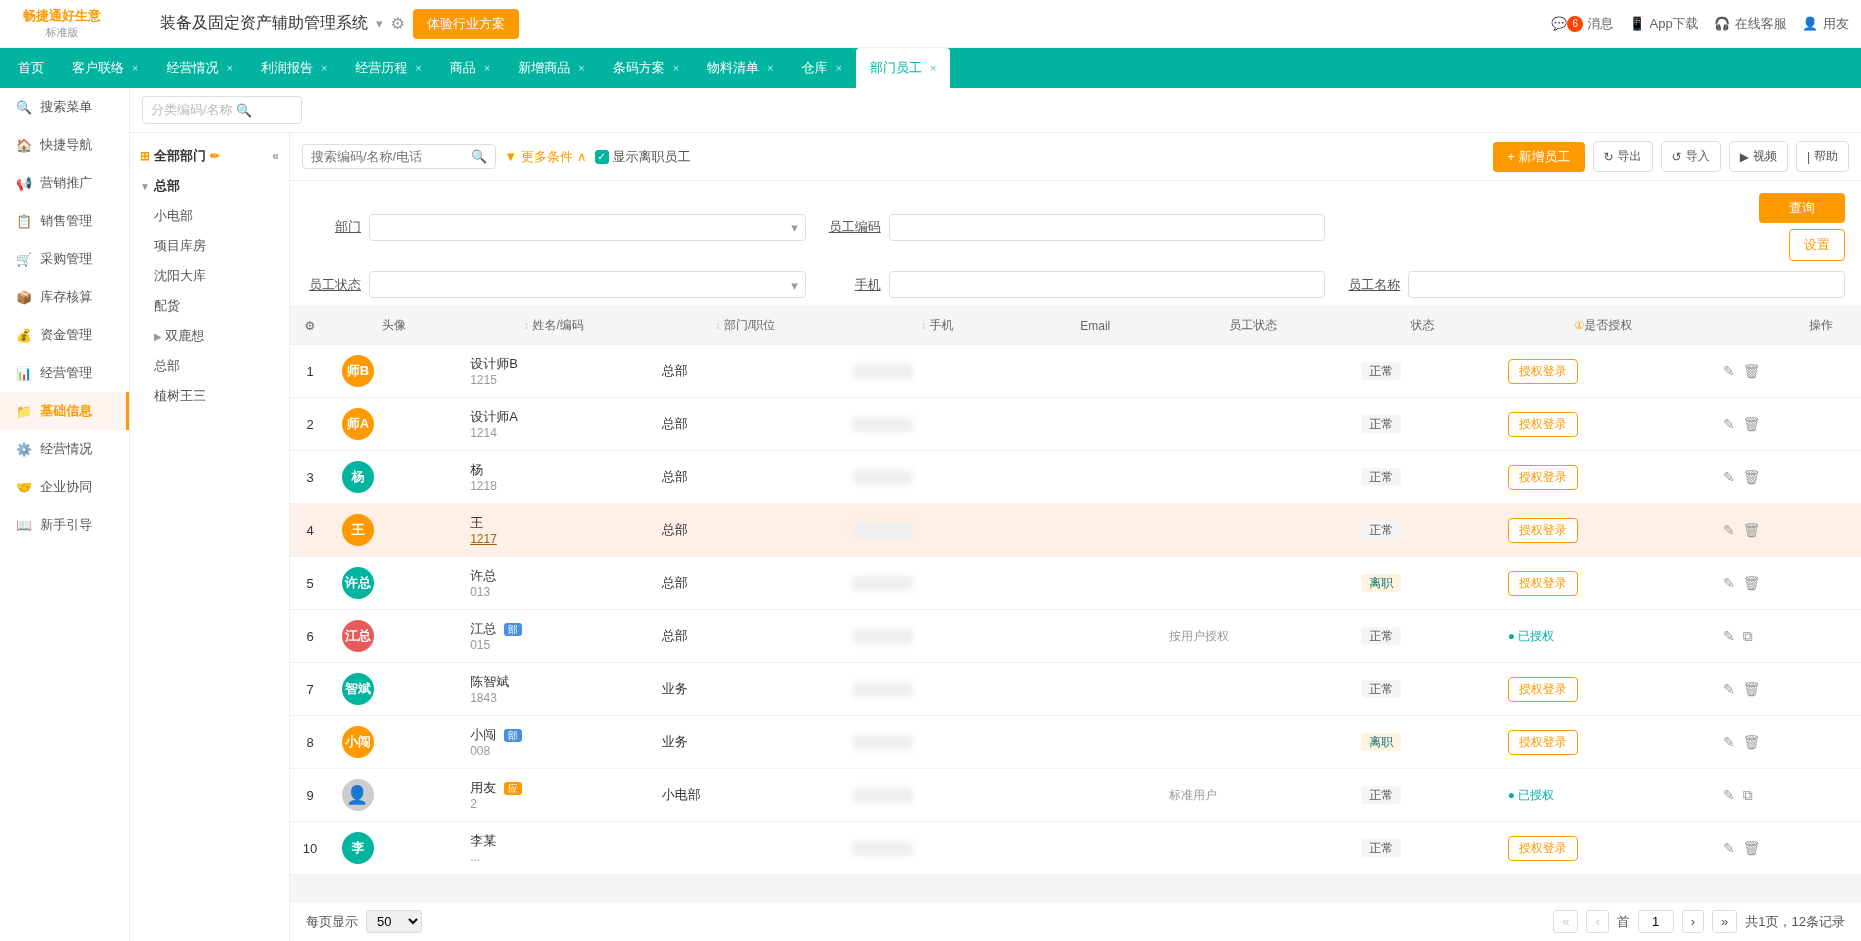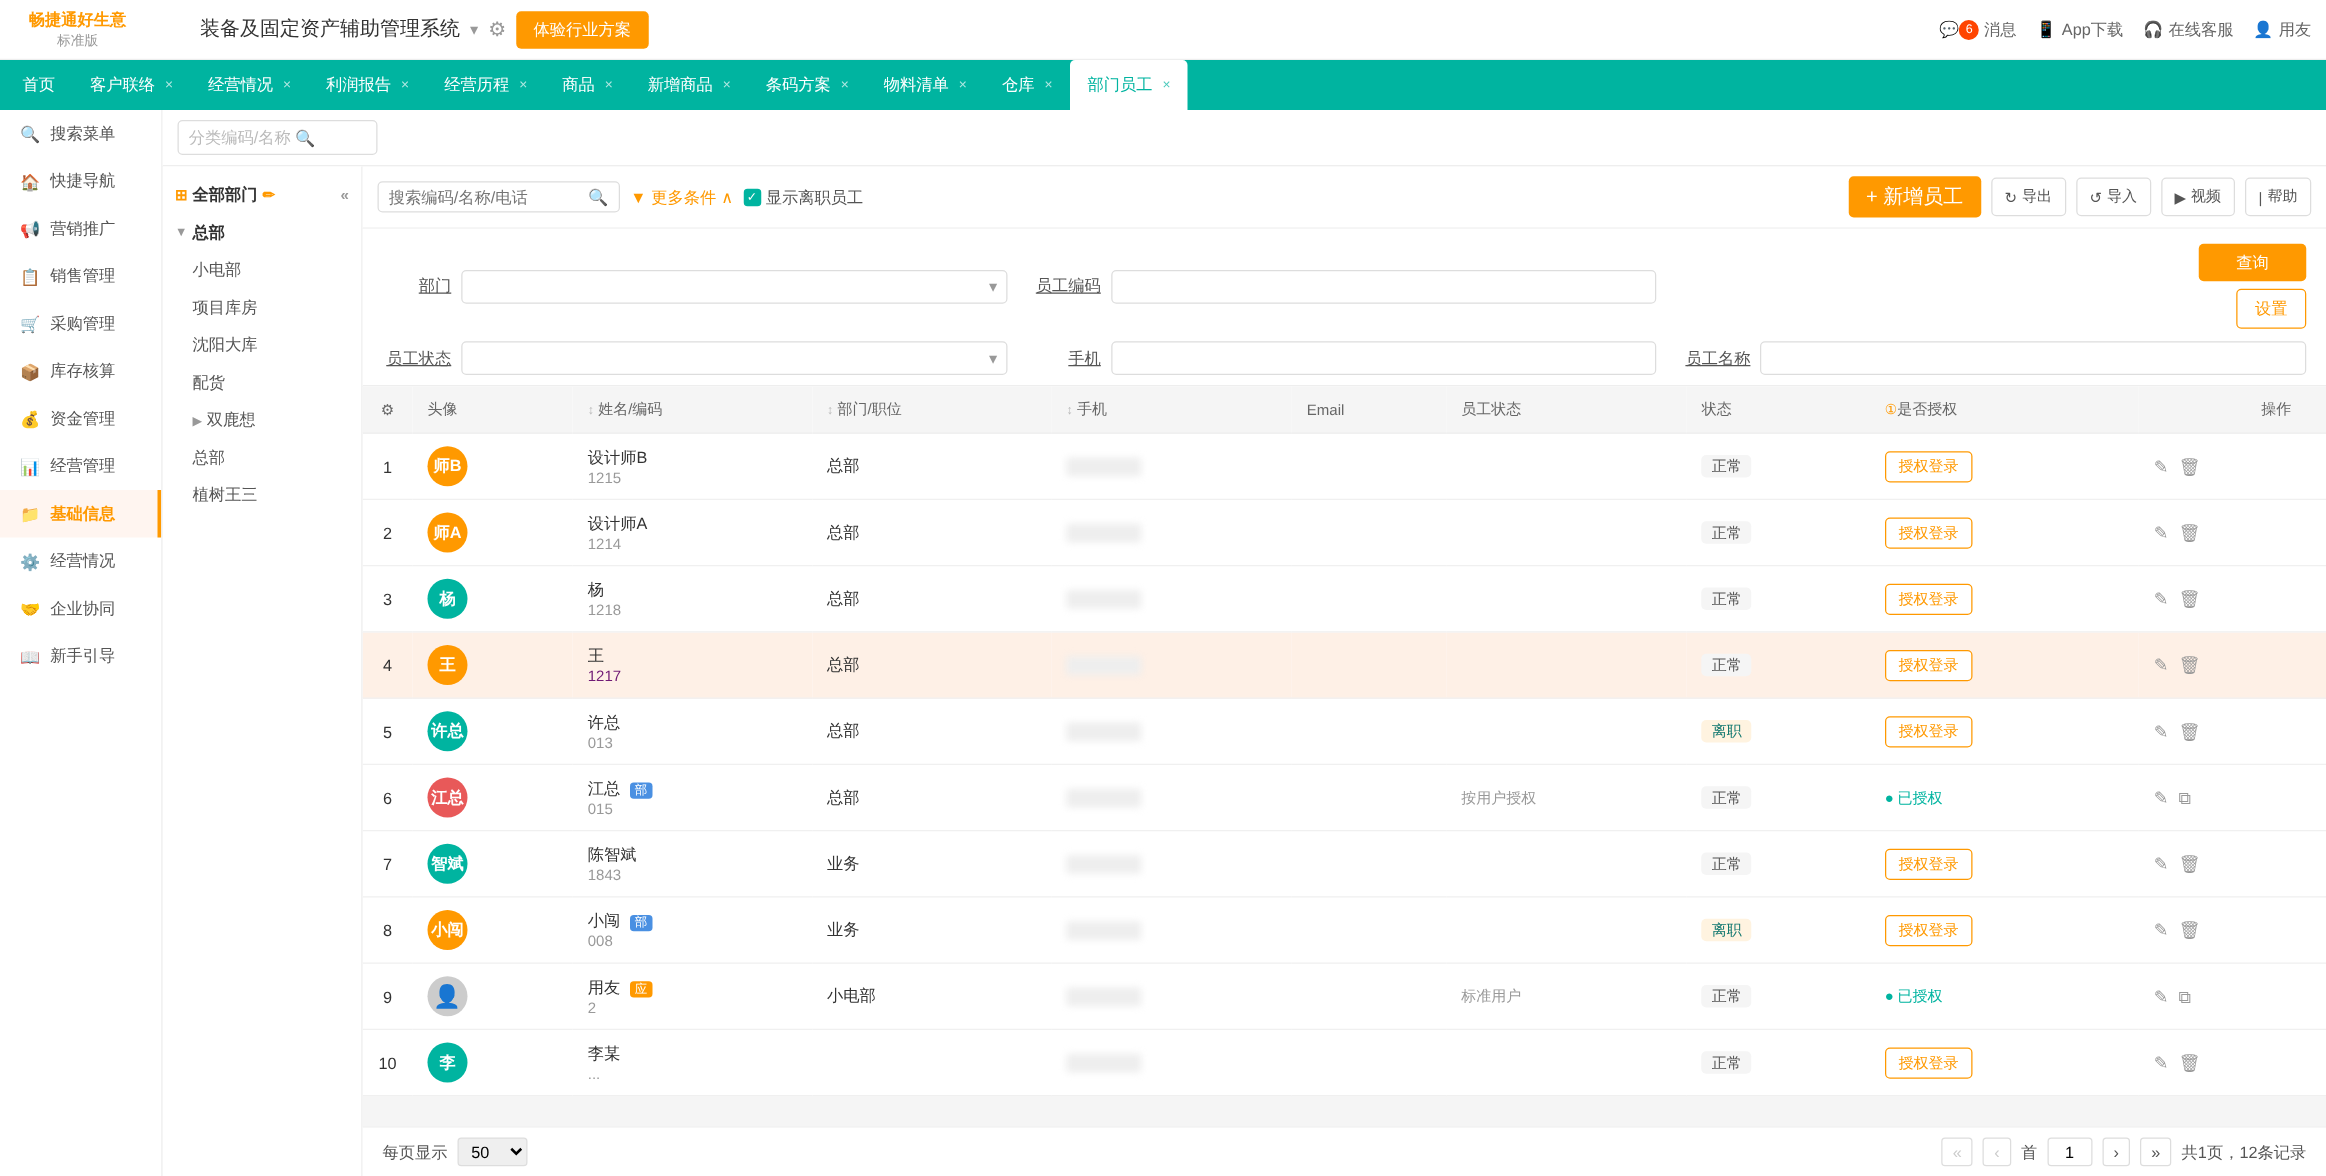--- a/index.html
+++ b/index.html
@@ -49,35 +49,35 @@
     
     .table-area { flex: 1; display: flex; flex-direction: column; overflow: hidden; }
 
     
     .table-toolbar { background: #fff; padding: 8px 12px; display: flex; align-items: center; gap: 8px; border-bottom: 1px solid #eee; flex-wrap: wrap; }
     .search-input-wrap { display: flex; align-items: center; border: 1px solid #ddd; border-radius: 4px; padding: 4px 8px; background: #fff; }
     .search-input-wrap input { border: none; outline: none; font-size: 13px; width: 160px; }
     .filter-btn { display: flex; align-items: center; gap: 4px; color: #f90; cursor: pointer; font-size: 13px; }
     .show-resigned { display: flex; align-items: center; gap: 4px; color: #555; font-size: 13px; cursor: pointer; }
     .checkbox-teal { width: 14px; height: 14px; border: 1px solid #00b4a0; border-radius: 3px; background: #00b4a0; display: inline-flex; align-items: center; justify-content: center; color: #fff; font-size: 10px; }
-    .btn-add { background: #f90; color: #fff; border: none; border-radius: 4px; padding: 6px 14px; cursor: pointer; font-size: 16px; margin-left: auto; display: flex; align-items: center; gap: 4px; }
+    .btn-add { background: #f90; color: #fff; border: none; border-radius: 4px; padding: 6px 14px; cursor: pointer; font-size: 13px; margin-left: auto; display: flex; align-items: center; gap: 4px; }
     .btn-outline { background: #fff; color: #555; border: 1px solid #ddd; border-radius: 4px; padding: 6px 10px; cursor: pointer; font-size: 12px; display: flex; align-items: center; gap: 4px; }
     .filter-row { display: flex; align-items: center; gap: 8px; }
     .filter-label { color: #555; font-size: 13px; min-width: 55px; text-align: right; text-decoration: underline; }
     .filter-input { flex: 1; border: 1px solid #ddd; border-radius: 4px; padding: 5px 8px; font-size: 13px; outline: none; }
     .filter-select-wrap { flex: 1; position: relative; }
     .filter-select-wrap select { width: 100%; border: 1px solid #ddd; border-radius: 4px; padding: 5px 8px; font-size: 13px; outline: none; appearance: none; background: #fff; }
     .filter-select-arrow { position: absolute; right: 8px; top: 50%; transform: translateY(-50%); color: #999; pointer-events: none; }
     .btn-search { background: #f90; color: #fff; border: none; border-radius: 4px; padding: 6px 30px; cursor: pointer; font-size: 13px; }
     .btn-set { background: #fff; color: #f90; border: 1px solid #f90; border-radius: 4px; padding: 6px 14px; cursor: pointer; font-size: 13px; }
 
     
     .data-table { flex: 1; overflow-y: auto; }
     table { width: 100%; border-collapse: collapse; background: #fff; }
-    thead th { background: #f5f5f5; padding: 10px 12px; text-align: left; font-size: 12px; color: #666; border-bottom: 1px solid #eee; white-space: nowrap; font-weight: normal; }
+    thead th { background: #f5f5f5; padding: 10px 12px; text-align: center; font-size: 12px; color: #666; border-bottom: 1px solid #eee; white-space: nowrap; font-weight: normal; }
     tbody td { padding: 10px 12px; border-bottom: 1px solid #f0f0f0; font-size: 13px; color: #333; vertical-align: middle; }
     tbody tr.highlighted { background: #fef0e6; }
     .sort-icon { color: #bbb; font-size: 10px; cursor: pointer; }
 
     
     .avatar { width: 32px; height: 32px; border-radius: 50%; display: inline-flex; align-items: center; justify-content: center; color: #fff; font-size: 13px; font-weight: bold; }
     .avatar-orange { background: #f90; }
     .avatar-teal { background: #00b4a0; }
     .avatar-red { background: #e85959; }
     .avatar-gray { background: #ccc; color: #999; }
@@ -433,21 +433,21 @@
                       <span class="op-icon">🗑</span>
                     </div>
                   </td>
               </tr>
 
               <tr class="highlighted">
                 <td style="text-align:center;">4</td>
                 <td><span class="avatar avatar-orange">王</span></td>
                 <td>
                     <div>王</div>
-                    <div style="color:#701a75;font-size:12px;">1217</div>
+                    <div style="color:#a16207;font-size:12px;text-decoration:underline;">1217</div>
                   </td>
                 <td>总部</td>
                 <td><span class="blurred">138xxxx</span></td>
                 <td></td>
                 <td></td>
                 <td><span class="status-normal">正常</span></td>
                 <td><button class="btn-auth">授权登录</button></td>
                 <td style="text-align:right;padding-right:16px;">
                     <div class="op-icons">
                       <span class="op-icon">✎</span>

